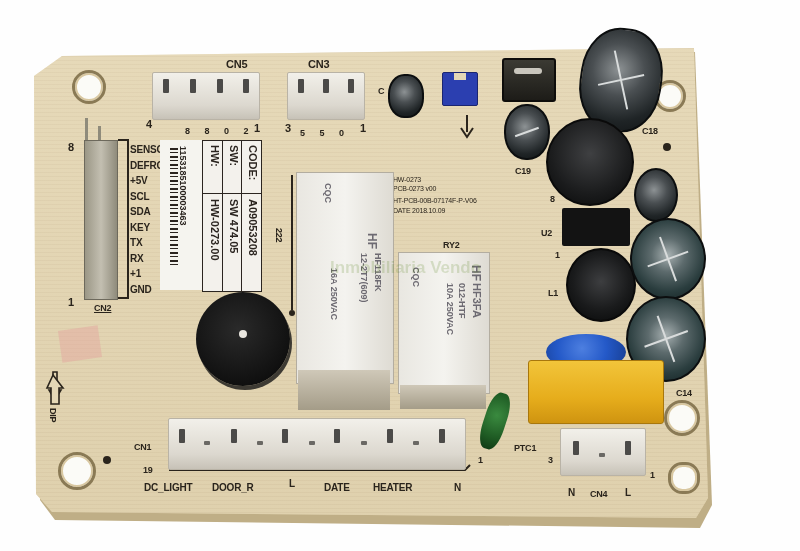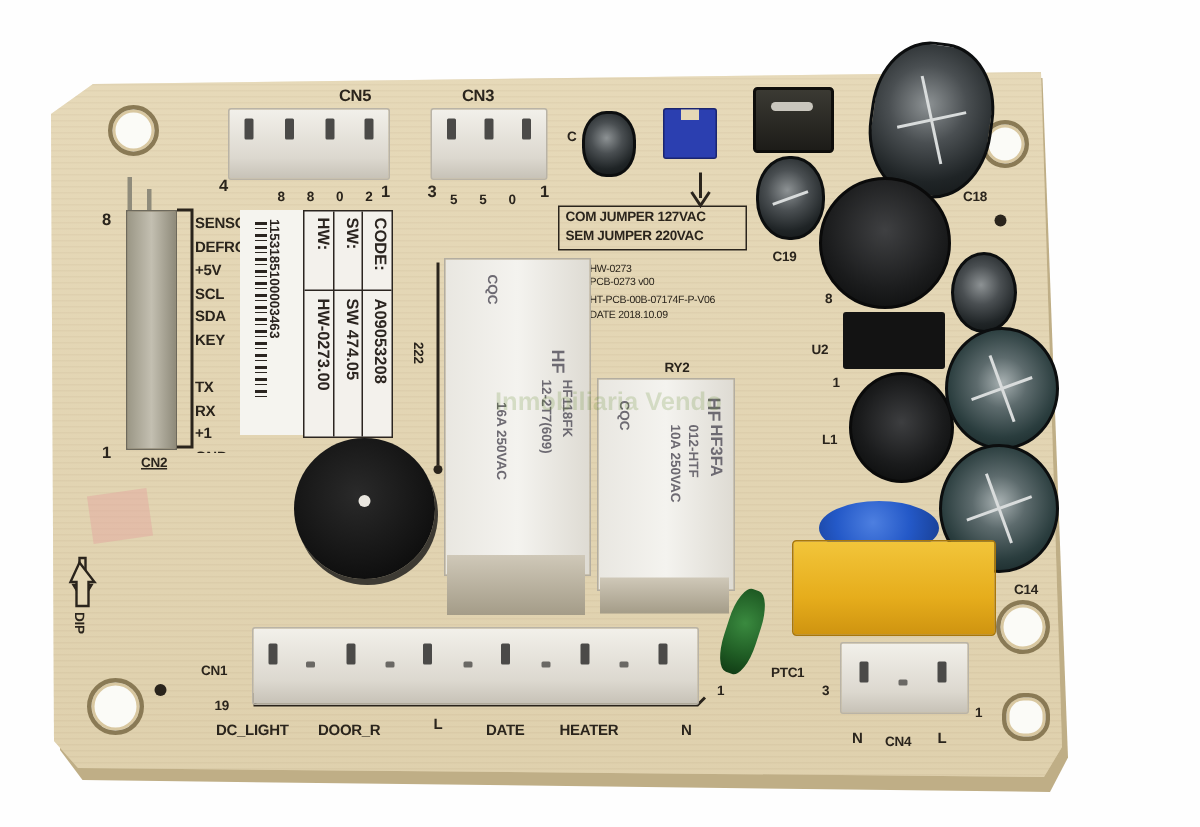--- a/index.html
+++ b/index.html
@@ -88,44 +88,40 @@
   <span class="silk" style="left:285px;top:122px;">3</span>
   <span class="silk sm" style="left:300px;top:128px;letter-spacing:6px;">5 5 0</span>
   <span class="silk" style="left:360px;top:122px;">1</span>
 
   <div class="cap" style="left:388px;top:74px;width:32px;height:40px;border-radius:45%;"></div>
   <span class="silk sm" style="left:378px;top:86px;">C</span>
   <div class="abs" style="left:442px;top:72px;width:34px;height:32px;background:#2b3fb0;border:1px solid #1a2570;border-radius:2px;">
     <div class="abs" style="left:11px;top:0;width:12px;height:7px;background:#e4d7b6;"></div>
   </div>
 
-  <div class="abs" style="left:372px;top:137px;width:124px;height:28px;border:1.5px solid #2a241c;">
-    <div class="silk sm" style="left:4px;top:1px;">COM JUMPER 127VAC</div>
-    <div class="silk sm" style="left:4px;top:14px;">SEM JUMPER 220VAC</div>
-  </div>
 
   <div class="silk" style="left:393px;top:176px;font-size:7px;font-weight:normal;">HW-0273</div>
   <div class="silk" style="left:393px;top:185px;font-size:7px;font-weight:normal;">PCB-0273 v00</div>
   <div class="silk" style="left:393px;top:197px;font-size:7px;font-weight:normal;">HT-PCB-00B-07174F-P-V06</div>
   <div class="silk" style="left:393px;top:207px;font-size:7px;font-weight:normal;">DATE 2018.10.09</div>
 
   <div class="abs" style="left:84px;top:140px;width:32px;height:158px;background:linear-gradient(90deg,#9b9786,#c3bfb1 50%,#8f8b7b);border:1px solid #6d695c;"></div>
   <div class="abs" style="left:85px;top:118px;width:3px;height:22px;background:#8f8b7b;"></div>
   <div class="abs" style="left:98px;top:126px;width:3px;height:14px;background:#8f8b7b;"></div>
   <span class="silk" style="left:68px;top:141px;">8</span>
   <span class="silk" style="left:68px;top:296px;">1</span>
   <span class="silk sm" style="left:94px;top:303px;text-decoration:underline;">CN2</span>
   <div class="abs" style="left:130px;top:142px;width:40px;height:160px;overflow:hidden;">
     <div class="silk md" style="position:static;line-height:15.5px;">SENSOR</div>
     <div class="silk md" style="position:static;line-height:15.5px;">DEFRO</div>
     <div class="silk md" style="position:static;line-height:15.5px;">+5V</div>
     <div class="silk md" style="position:static;line-height:15.5px;">SCL</div>
     <div class="silk md" style="position:static;line-height:15.5px;">SDA</div>
     <div class="silk md" style="position:static;line-height:15.5px;">KEY</div>
-    <div class="silk md" style="position:static;line-height:15.5px;margin-top:16px;">TX</div>
+    <div class="silk md" style="position:static;line-height:15.5px;">TX</div>
     <div class="silk md" style="position:static;line-height:15.5px;">RX</div>
     <div class="silk md" style="position:static;line-height:15.5px;">+1</div>
     <div class="silk md" style="position:static;line-height:15.5px;">GND</div>
   </div>
 
   <div class="abs" style="left:160px;top:140px;width:80px;height:150px;background:#f5f4ef;">
 
     <div class="abs" style="left:10px;top:8px;width:8px;height:120px;background:repeating-linear-gradient(#2b2520 0 2px,#f5f4ef 2px 4px,#2b2520 4px 5px,#f5f4ef 5px 8px);"></div>
     <div class="label-cell" style="left:28px;top:6px;font-size:9px;">1153185100003463</div>
   </div>

